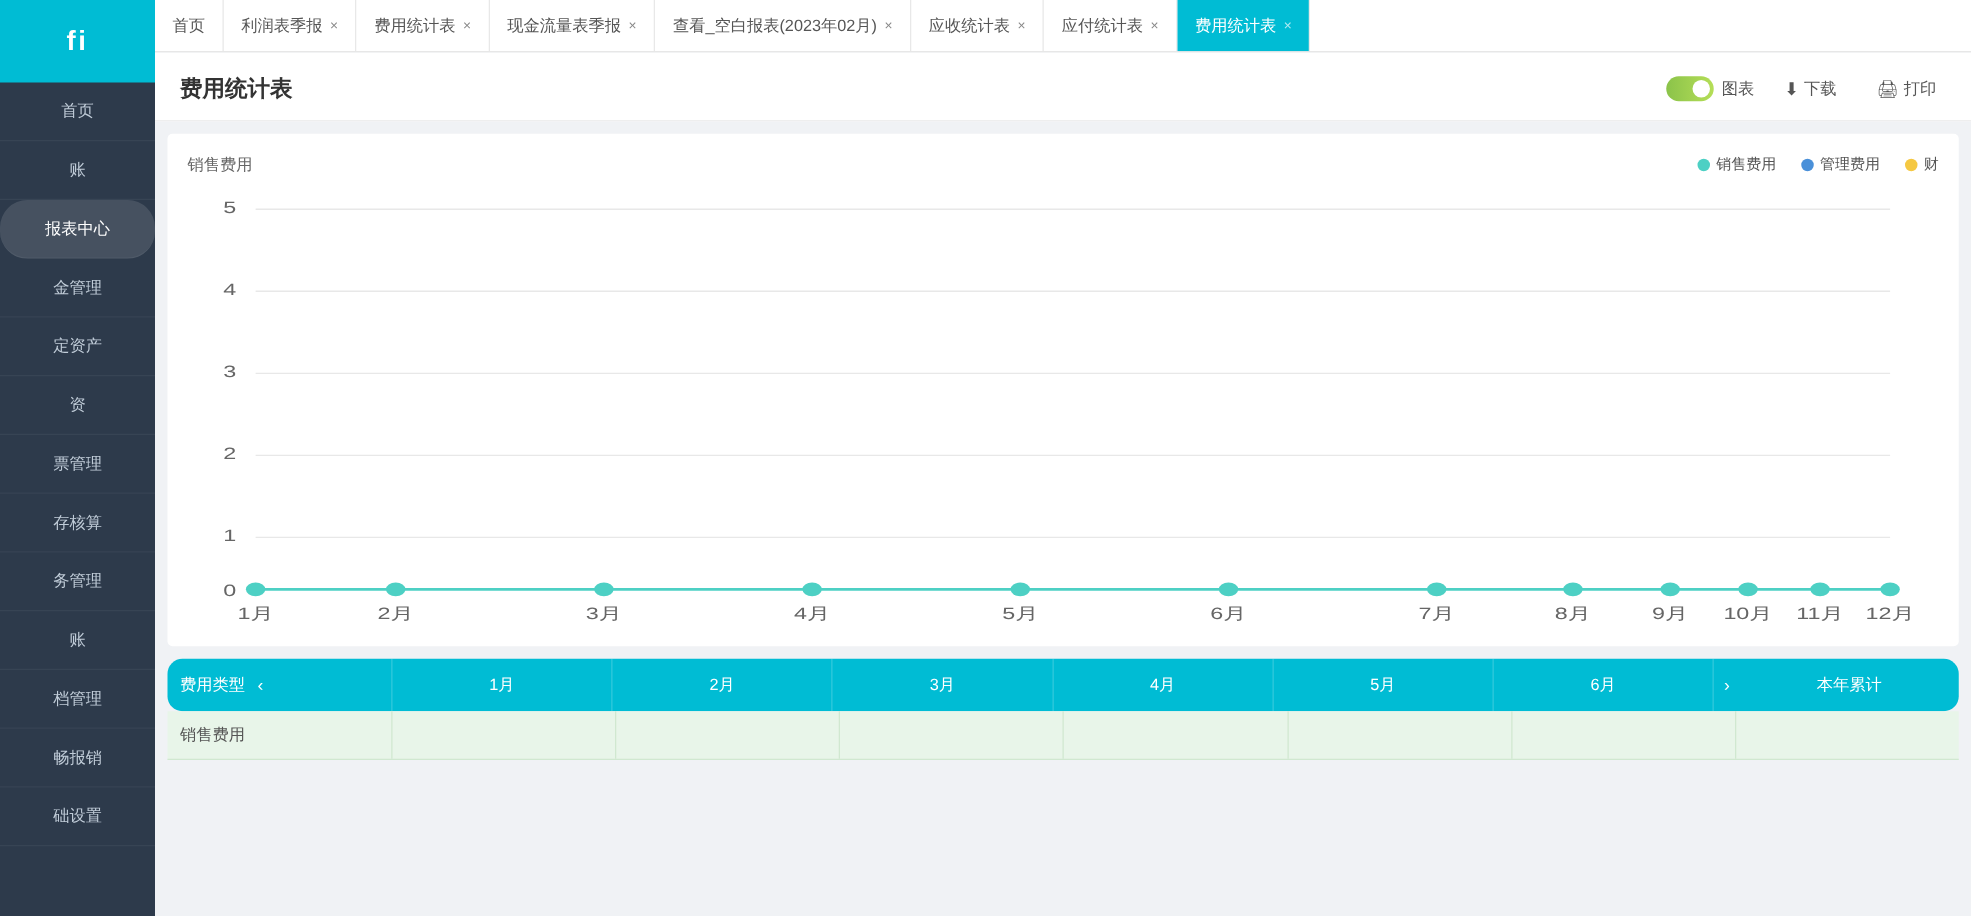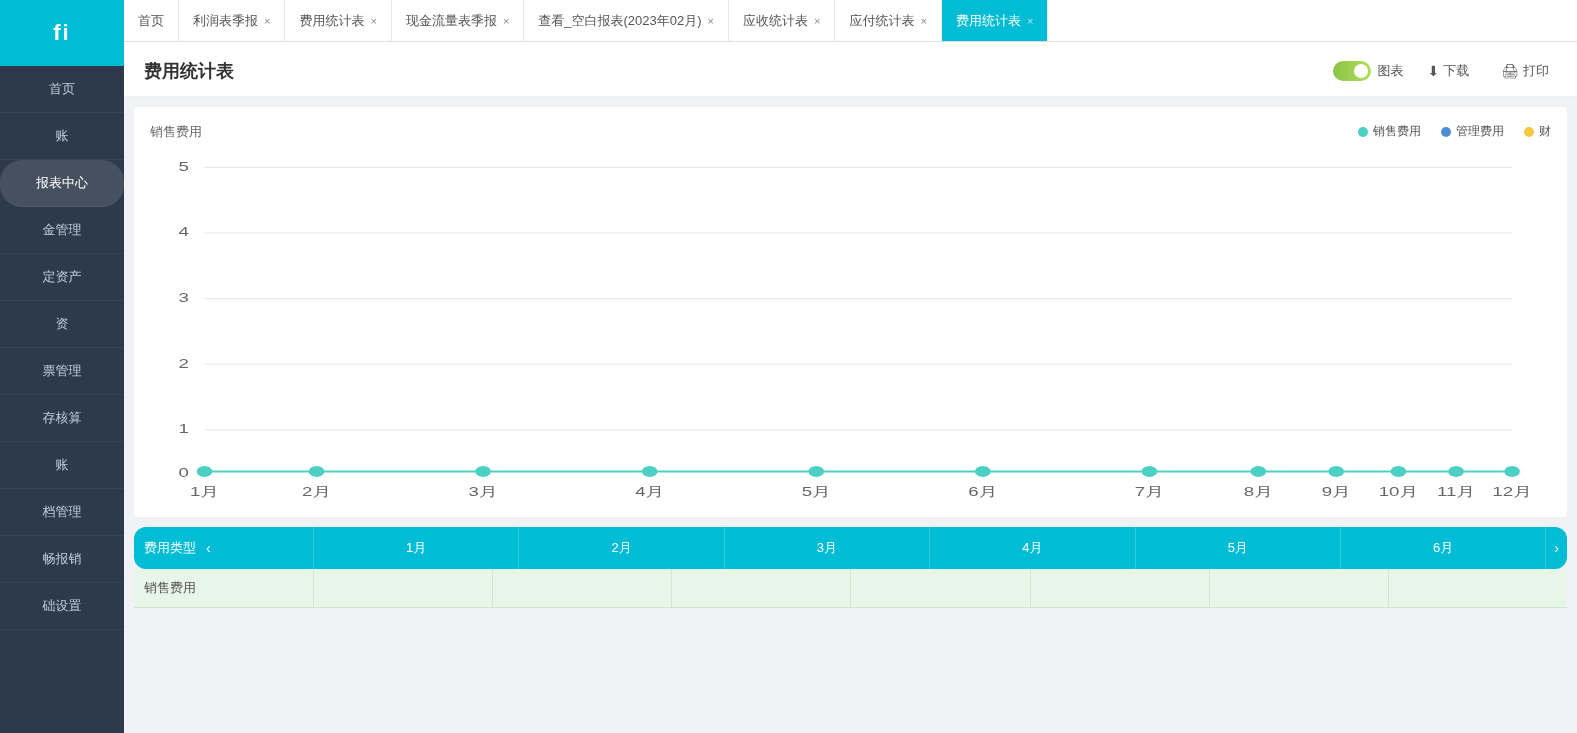--- a/index.html
+++ b/index.html
@@ -240,20 +240,21 @@
 <div class="sidebar">
   <div class="sidebar-logo">fi</div>
   <div class="sidebar-item">首页</div>
   <div class="sidebar-item">账</div>
   <div class="sidebar-item active">报表中心</div>
   <div class="sidebar-item">金管理</div>
   <div class="sidebar-item">定资产</div>
   <div class="sidebar-item">资</div>
   <div class="sidebar-item">票管理</div>
   <div class="sidebar-item">存核算</div>
+  <div class="sidebar-item">务管理</div>
   <div class="sidebar-item">账</div>
   <div class="sidebar-item">档管理</div>
   <div class="sidebar-item">畅报销</div>
   <div class="sidebar-item">础设置</div>
 </div>
 
 <div class="main">
 
   <div class="tabs-bar">
     <div class="tab">
@@ -382,20 +383,21 @@
           <span>费用类型</span>
           <button class="dt-nav-btn">‹</button>
         </div>
         <div class="dt-col">1月</div>
         <div class="dt-col">2月</div>
         <div class="dt-col">3月</div>
         <div class="dt-col">4月</div>
         <div class="dt-col">5月</div>
         <div class="dt-col">6月</div>
         <button class="dt-nav-btn" style="background:none;border:none;color:white;font-size:14px;cursor:pointer;padding:0 8px;">›</button>
+        <div class="dt-col">本年累计</div>
       </div>
       <div class="data-table-row">
         <div class="dt-cell dt-cell-type">销售费用</div>
         <div class="dt-cell"></div>
         <div class="dt-cell"></div>
         <div class="dt-cell"></div>
         <div class="dt-cell"></div>
         <div class="dt-cell"></div>
         <div class="dt-cell"></div>
         <div class="dt-cell"></div>

